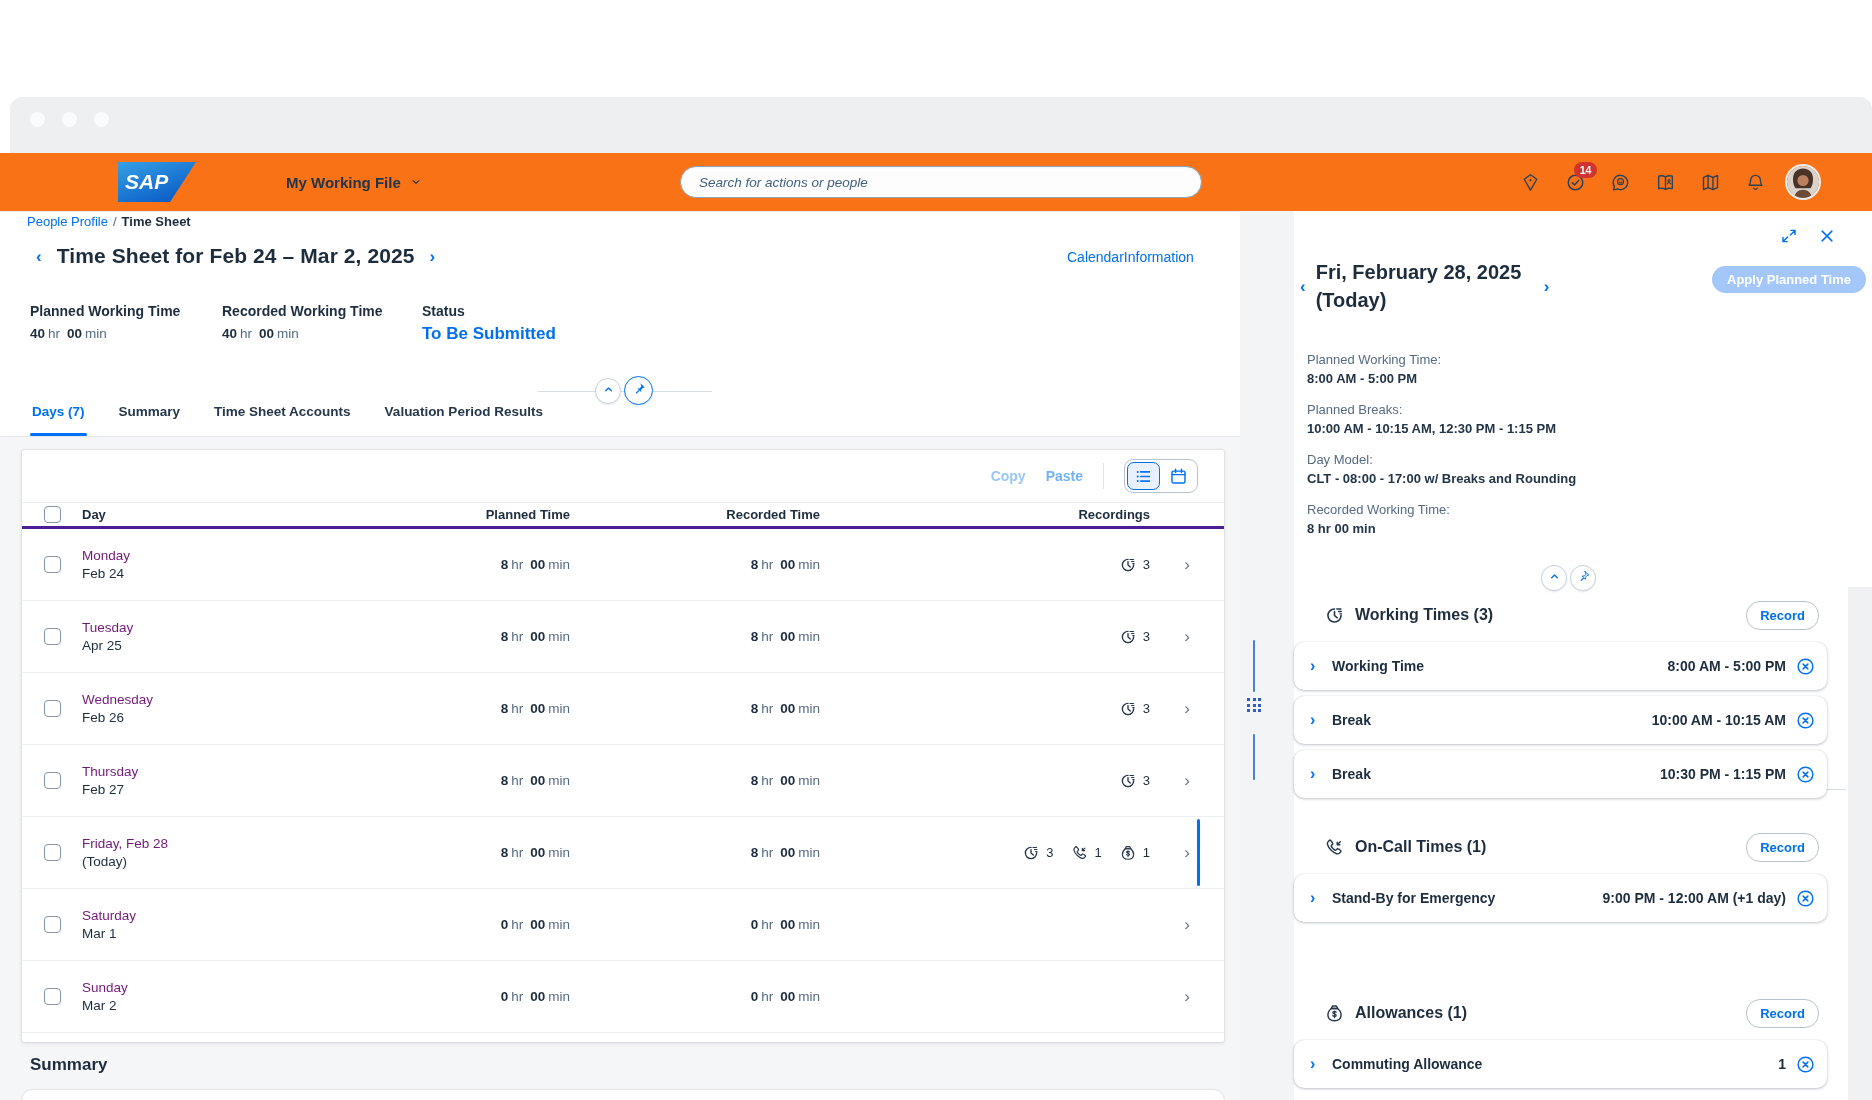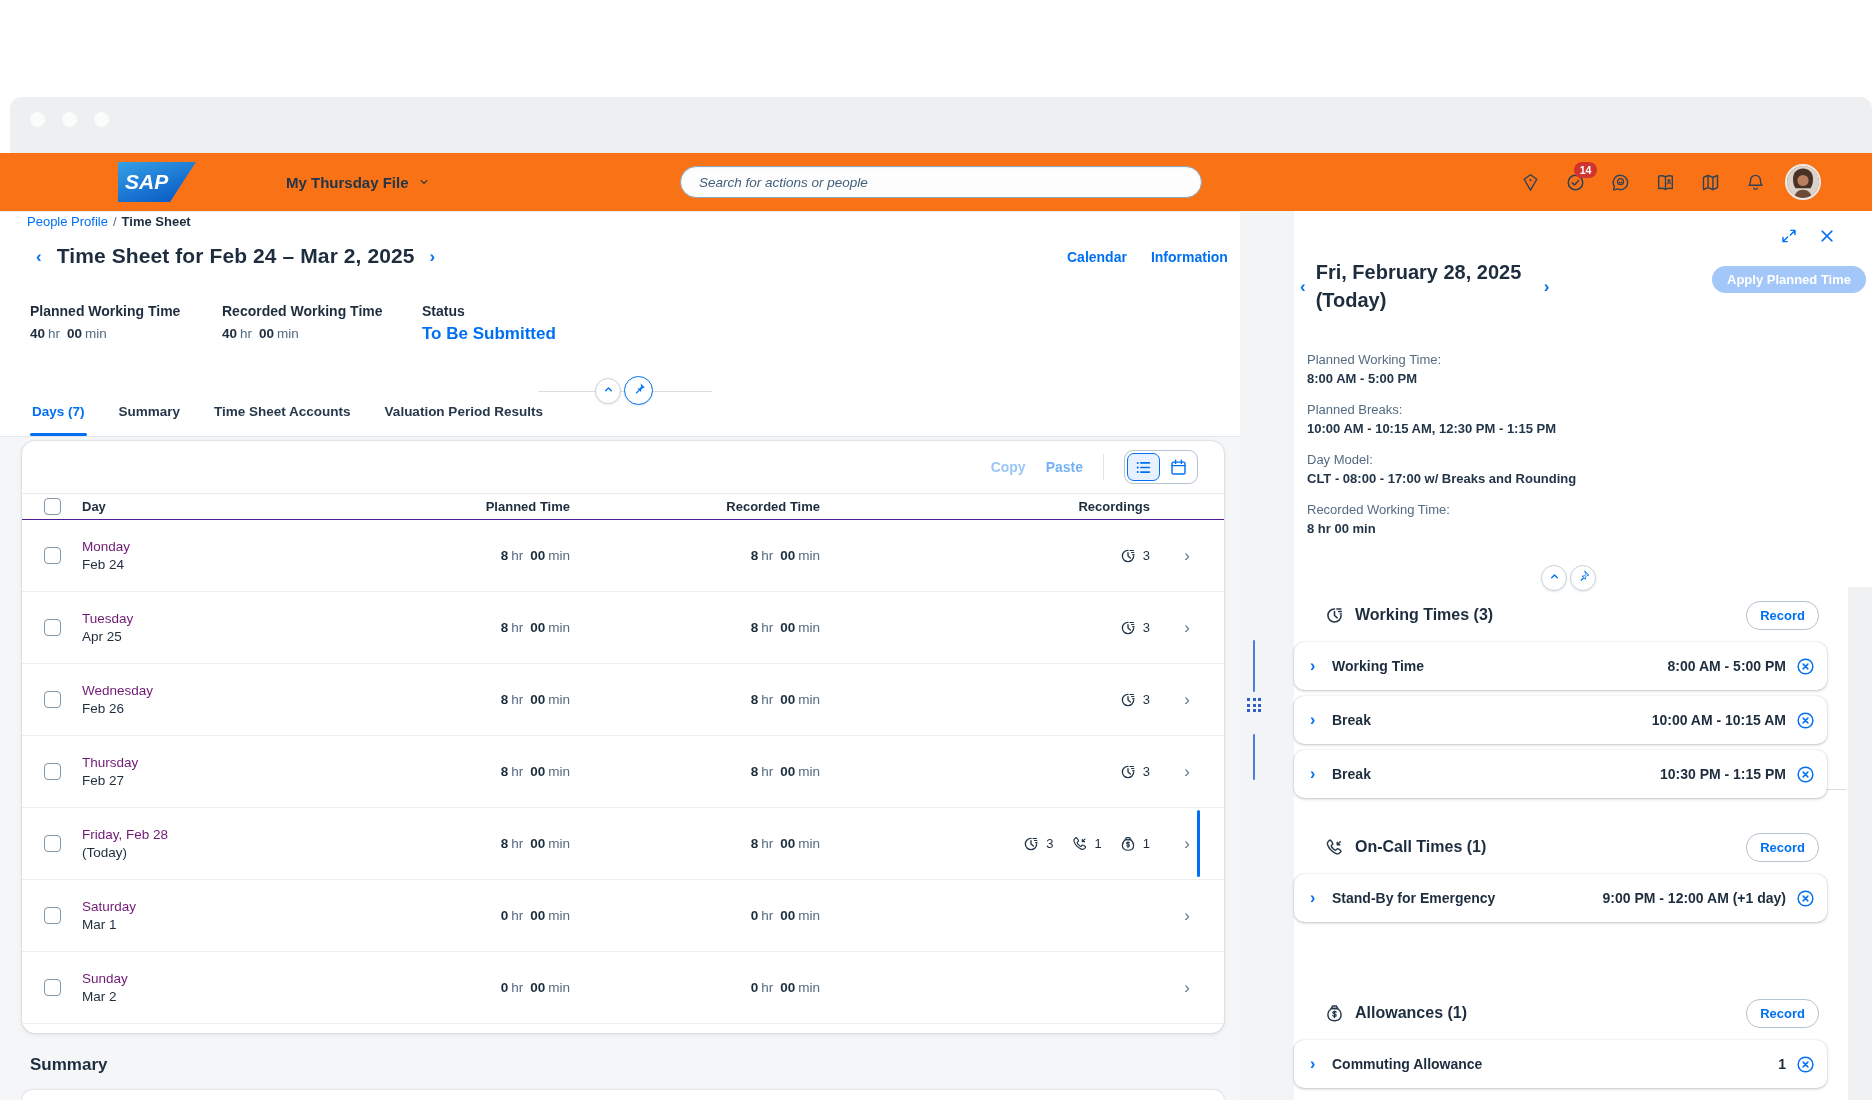--- a/index.html
+++ b/index.html
@@ -30,21 +30,21 @@
   .avatar{position:absolute;left:1787px;top:13px;width:32px;height:32px;border-radius:50%;overflow:hidden;
           box-shadow:0 0 0 2px #e9edf0;cursor:pointer}
   
   .breadcrumb{position:absolute;left:27px;top:214px;font-size:13px;display:flex;gap:5px}
   .bc-link{color:#0070f2;cursor:pointer}
   .bc-sep{color:#556b82}
   .bc-current{color:#1d2d3e;font-weight:700}
   .title-row{position:absolute;left:36px;top:244px;display:flex;align-items:center;gap:15px}
   .nav-chev{color:#0070f2;font-size:17px;font-weight:700;cursor:pointer;line-height:1}
   .page-title{font-size:21px;font-weight:700;letter-spacing:.1px}
-  .hdr-links{position:absolute;left:1067px;top:249px;display:flex;gap:24px;font-size:14px;font-weight:700;color:#0070f2}
+  .hdr-links{position:absolute;left:1067px;top:249px;display:flex;font-size:14px;font-weight:400;color:#0070f2}
   .hdr-link{cursor:pointer}
   
   .stat-planned{position:absolute;left:30px;top:303px}
   .stat-recorded{position:absolute;left:222px;top:303px}
   .stat-status{position:absolute;left:422px;top:303px}
   .stat-label{font-size:14px;font-weight:700}
   .stat-value{margin-top:7px;font-size:13.5px}
   .stat-value .u{color:#556b82;margin-left:3px}
   .stat-value b.m{margin-left:7px}
   .status-value{margin-top:5px;font-size:17px;font-weight:700;color:#0070f2}
@@ -60,36 +60,36 @@
   .cb2{left:1541px;top:565px;width:26px;height:26px}
   .pb2{left:1570px;top:565px;width:26px;height:26px}
   
   .tabstrip{position:absolute;left:0;top:400px;width:1240px;height:37px;border-bottom:1px solid #e3e8ec;
             display:flex;gap:30px;padding-left:30px;box-sizing:border-box}
   .tab{position:relative;font-size:13.5px;font-weight:700;color:#26384c;cursor:pointer;padding:4px 2px 0}
   .tab.active{color:#0070f2}
   .tab.active::after{content:"";position:absolute;left:0;right:0;bottom:0;height:3px;border-radius:2px;background:#0070f2}
   .left-bg{position:absolute;left:0;top:437px;width:1240px;bottom:0;background:#f5f6f7}
   
-  .table-card{position:absolute;left:22px;top:441px;width:1202px;height:592px;background:#fff;border-radius:13px;
+  .table-card{position:absolute;left:22px;top:450px;width:1202px;height:592px;background:#fff;border-radius:2px;
               box-shadow:0 0 2px rgba(34,53,72,.28),0 2px 5px rgba(34,53,72,.08)}
   .tc-toolbar{height:52px;display:flex;align-items:center;justify-content:flex-end;gap:20px;padding-right:26px;
               border-bottom:1px solid #e8ecef}
   .tb-btn{font-size:14px;font-weight:700;color:#0070f2;cursor:pointer}
   .tb-copy{opacity:.4}
   .tb-paste{opacity:.55}
   .tb-divider{width:1px;height:26px;background:#dfe4e9}
   .seg-ctrl{display:flex;border:1px solid #b6c2ce;border-radius:9px;padding:2px;gap:2px}
   .seg{width:33px;height:28px;display:flex;align-items:center;justify-content:center;border-radius:7px;color:#0070f2;
        cursor:pointer;border:1px solid transparent;box-sizing:border-box}
   .seg [data-icon]{display:flex;width:19px;height:19px}
   .seg svg{width:19px;height:19px}
   .seg.sel{border-color:#0070f2;background:#e8f1ff}
   .tgrid{display:grid;grid-template-columns:58px 330px 160px 250px 330px 74px;align-items:center}
-  .thead{height:26px;font-size:13px;font-weight:700;border-bottom:1px solid #4c1d95;box-sizing:border-box}
+  .thead{height:26px;font-size:13px;font-weight:700;border-bottom:3px solid #4c1d95;box-sizing:border-box}
   .th-right{text-align:right}
   .cbx{width:17px;height:17px;border:1.5px solid #8496a9;border-radius:4px;margin-left:22px;cursor:pointer;
        background:#fff;box-sizing:border-box}
   .trow{height:72px;border-bottom:1px solid #eceff2;position:relative;box-sizing:border-box}
   .daycell{display:flex;flex-direction:column;padding-left:2px}
   .dayname{font-size:13.5px;color:#701a75}
   .daydate{font-size:13.5px;color:#1d2d3e;margin-top:3px}
   .tnum{text-align:right;font-size:13.5px}
   .tnum .u{color:#556b82;margin-left:3px}
   .tnum b.m{margin-left:7px}
@@ -161,21 +161,21 @@
     <defs>
         <linearGradient id="sapg" x1="0" y1="0" x2="0.7" y2="1">
       <stop offset="0" stop-color="#36a0e6"></stop>
           <stop offset="1" stop-color="#0a5cc6"></stop>
     </linearGradient>
       </defs>
     <path d="M0 0 H78 L52 40 H0 Z" fill="url(#sapg)"></path>
     <text x="7" y="27" font-size="21" font-weight="bold" font-style="italic" fill="#ffffff" font-family="Liberation Sans, sans-serif">SAP</text>
   </svg>
   <div class="emp-file">
-    <span>My Thursday File</span>
+    <span>My Working File</span>
     <span class="dicon" data-icon="chevdown">
         <svg viewBox="0 0 24 24" fill="none" stroke="currentColor" stroke-width="1.8" stroke-linecap="round" stroke-linejoin="round">
           <path d="M7 9.5l5 5 5-5" stroke-width="2"></path>
         </svg>
       </span>
   </div>
   <div class="search-box">
     <input placeholder="Search for actions or people" style="">
   </div>
   <div class="hdr-icons" id="hdr-icons">

